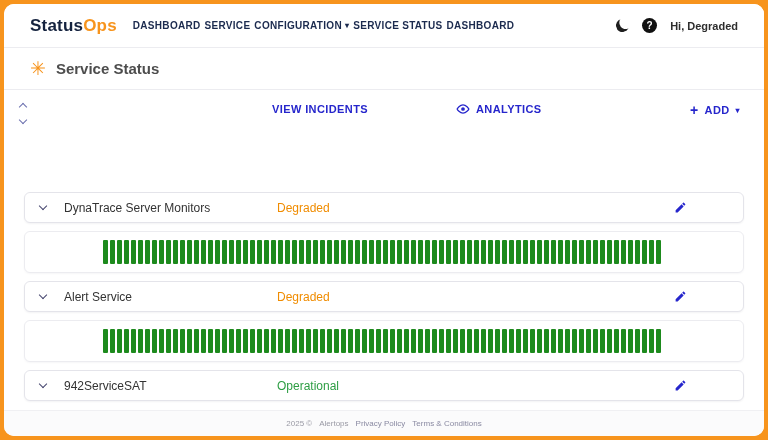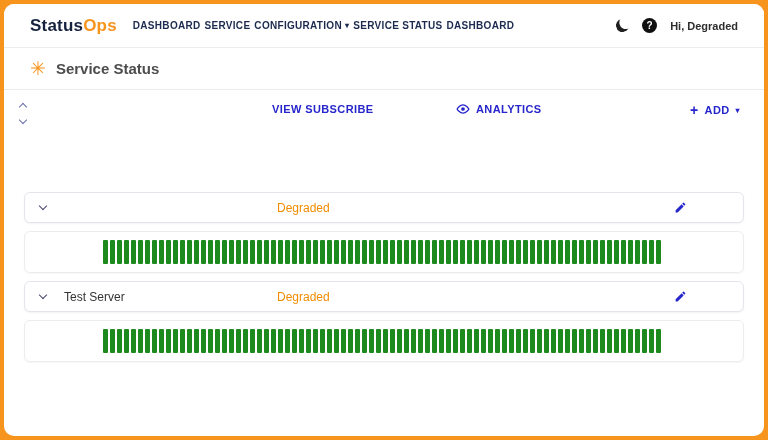--- a/index.html
+++ b/index.html
@@ -141,41 +141,42 @@
     <span class="burst">✳</span>
     <h1 class="page-title">Service Status</h1>
   </div>
 
   <div class="toolbar">
     <div class="sort-chevrons">
       <span class="chev up"></span>
       <span class="chev down"></span>
     </div>
     <div class="tb-link tb-view">
-      <span>VIEW SUBSCRIBE</span>
+      <span>VIEW INCIDENTS</span>
     </div>
     <div class="tb-link tb-sub">
       <span style="display:flex;">
         <svg width="14" height="10" viewBox="0 0 24 16">
             <path d="M12 1C6.5 1 2.4 6.6 2 8c.4 1.4 4.5 7 10 7s9.6-5.6 10-7c-.4-1.4-4.5-7-10-7z" fill="none" stroke="#2626cc" stroke-width="2.2"></path>
             <circle cx="12" cy="8" r="3.2" fill="#2626cc"></circle>
           </svg>
       </span>
       <span>ANALYTICS</span>
     </div>
     <div class="tb-link tb-add">
       <span class="plus">+</span>
       <span>ADD</span>
       <span class="caret">▾</span>
     </div>
   </div>
 
   <div class="service-list">
       <div class="card">
         <span class="chev-sm"></span>
+        <span class="svc-name">DynaTrace Server Monitors</span>
         <span class="svc-status" style="color: rgb(240, 140, 0);">Degraded</span>
         <span class="pencil">
           <svg width="13" height="13" viewBox="0 0 24 24">
             <path fill="#2626cc" d="M3 17.25V21h3.75L17.8 9.94l-3.75-3.75L3 17.25zM20.7 7.04c.4-.4.4-1.02 0-1.42l-2.34-2.34c-.4-.4-1.02-.4-1.42 0l-1.83 1.83 3.75 3.75 1.84-1.82z"></path>
           </svg>
         </span>
       </div>
       <div class="bars-panel">
         <div class="bar" style="background: rgb(29, 138, 29);"></div>
         <div class="bar" style="background: rgb(29, 138, 29);"></div>
@@ -253,21 +254,21 @@
         <div class="bar" style="background: rgb(29, 138, 29);"></div>
         <div class="bar" style="background: rgb(29, 138, 29);"></div>
         <div class="bar" style="background: rgb(29, 138, 29);"></div>
         <div class="bar" style="background: rgb(29, 138, 29);"></div>
         <div class="bar" style="background: rgb(29, 138, 29);"></div>
         <div class="bar" style="background: rgb(29, 138, 29);"></div>
         <div class="bar" style="background: rgb(29, 138, 29);"></div>
       </div>
       <div class="card">
         <span class="chev-sm"></span>
-        <span class="svc-name">Test Server</span>
+        <span class="svc-name">Alert Service</span>
         <span class="svc-status" style="color: rgb(240, 140, 0);">Degraded</span>
         <span class="pencil">
           <svg width="13" height="13" viewBox="0 0 24 24">
             <path fill="#2626cc" d="M3 17.25V21h3.75L17.8 9.94l-3.75-3.75L3 17.25zM20.7 7.04c.4-.4.4-1.02 0-1.42l-2.34-2.34c-.4-.4-1.02-.4-1.42 0l-1.83 1.83 3.75 3.75 1.84-1.82z"></path>
           </svg>
         </span>
       </div>
       <div class="bars-panel">
         <div class="bar" style="background: rgb(29, 138, 29);"></div>
         <div class="bar" style="background: rgb(29, 138, 29);"></div>
@@ -343,16 +344,34 @@
         <div class="bar" style="background: rgb(29, 138, 29);"></div>
         <div class="bar" style="background: rgb(29, 138, 29);"></div>
         <div class="bar" style="background: rgb(29, 138, 29);"></div>
         <div class="bar" style="background: rgb(29, 138, 29);"></div>
         <div class="bar" style="background: rgb(29, 138, 29);"></div>
         <div class="bar" style="background: rgb(29, 138, 29);"></div>
         <div class="bar" style="background: rgb(29, 138, 29);"></div>
         <div class="bar" style="background: rgb(29, 138, 29);"></div>
         <div class="bar" style="background: rgb(29, 138, 29);"></div>
       </div>
-    </div>
-
+      <div class="card">
+        <span class="chev-sm"></span>
+        <span class="svc-name">942ServiceSAT</span>
+        <span class="svc-status" style="color: rgb(46, 158, 68);">Operational</span>
+        <span class="pencil">
+          <svg width="13" height="13" viewBox="0 0 24 24">
+            <path fill="#2626cc" d="M3 17.25V21h3.75L17.8 9.94l-3.75-3.75L3 17.25zM20.7 7.04c.4-.4.4-1.02 0-1.42l-2.34-2.34c-.4-.4-1.02-.4-1.42 0l-1.83 1.83 3.75 3.75 1.84-1.82z"></path>
+          </svg>
+        </span>
+      </div>
+    </div>
+
+  <footer class="footer">
+    <span>2025 ©</span>
+    <span>Alertops</span>
+    <span class="footer-links" style="display:flex;gap:7px;">
+        <span class="f-link">Privacy Policy</span>
+        <span class="f-link">Terms &amp; Conditions</span>
+      </span>
+  </footer>
 
 </div>
 
 </body></html>

